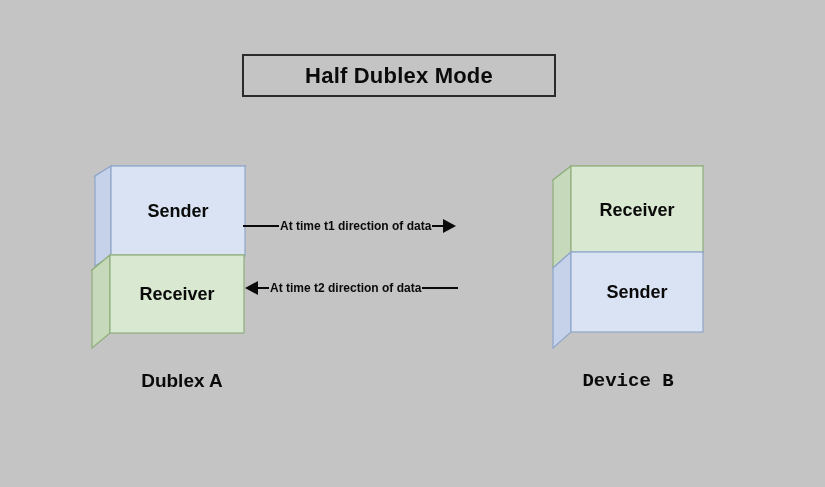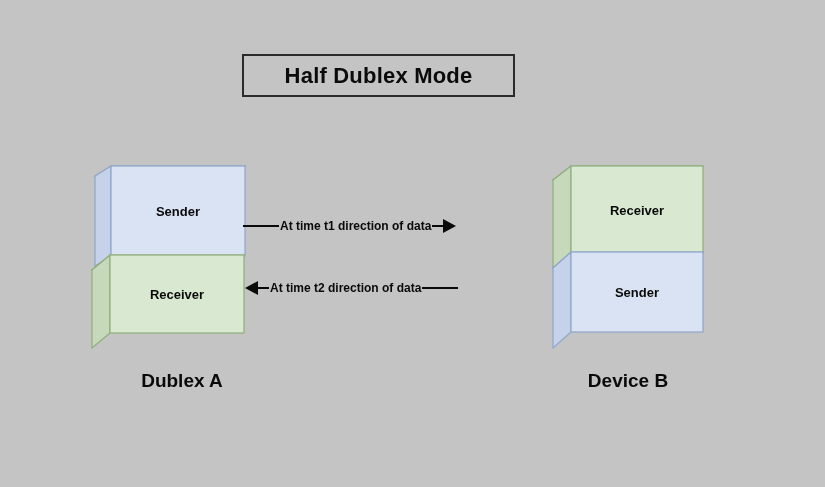--- a/index.html
+++ b/index.html
@@ -17,21 +17,21 @@
     position: relative;
     width: 825px;
     height: 487px;
   }
 
   
   .title-box {
     position: absolute;
     left: 242px;
     top: 54px;
-    width: 273px;
+    width: 314px;
     height: 43px;
     border: 2px solid #2b2b2b;
     background: #c4c4c4;
     box-sizing: border-box;
     display: flex;
     align-items: center;
     justify-content: center;
   }
   .title-text {
     font-size: 22px;
@@ -47,21 +47,21 @@
   }
   .box3d svg {
     display: block;
     overflow: visible;
   }
   .box-label {
     position: absolute;
     display: flex;
     align-items: center;
     justify-content: center;
-    font-size: 13px;
+    font-size: 18px;
     font-weight: bold;
     color: #0a0a0a;
     white-space: nowrap;
     pointer-events: none;
   }
 
   
   .arrow-row {
     position: absolute;
     display: flex;
@@ -159,15 +159,15 @@
   </div>
 
   <div class="arrow-row" style="left:245px; top:275px;align-items:center;">
     <div class="arrow-head left"></div>
     <div class="arrow-line" style="width:11px;"></div>
     <span class="arrow-label">At time t2 direction of data</span>
     <div class="arrow-line" style="width:36px;"></div>
   </div>
 
   <div class="device-caption" style="left:92px; top:370px; width:180px;">Dublex A</div>
-  <div class="device-caption" style="left:538px; top:370px; width:180px;">Device B</div>
+  <div class="device-caption" style="left:538px; top:370px; width:180px;font-family:Liberation Mono, monospace;">Device B</div>
 
 </div>
 
 </body></html>

